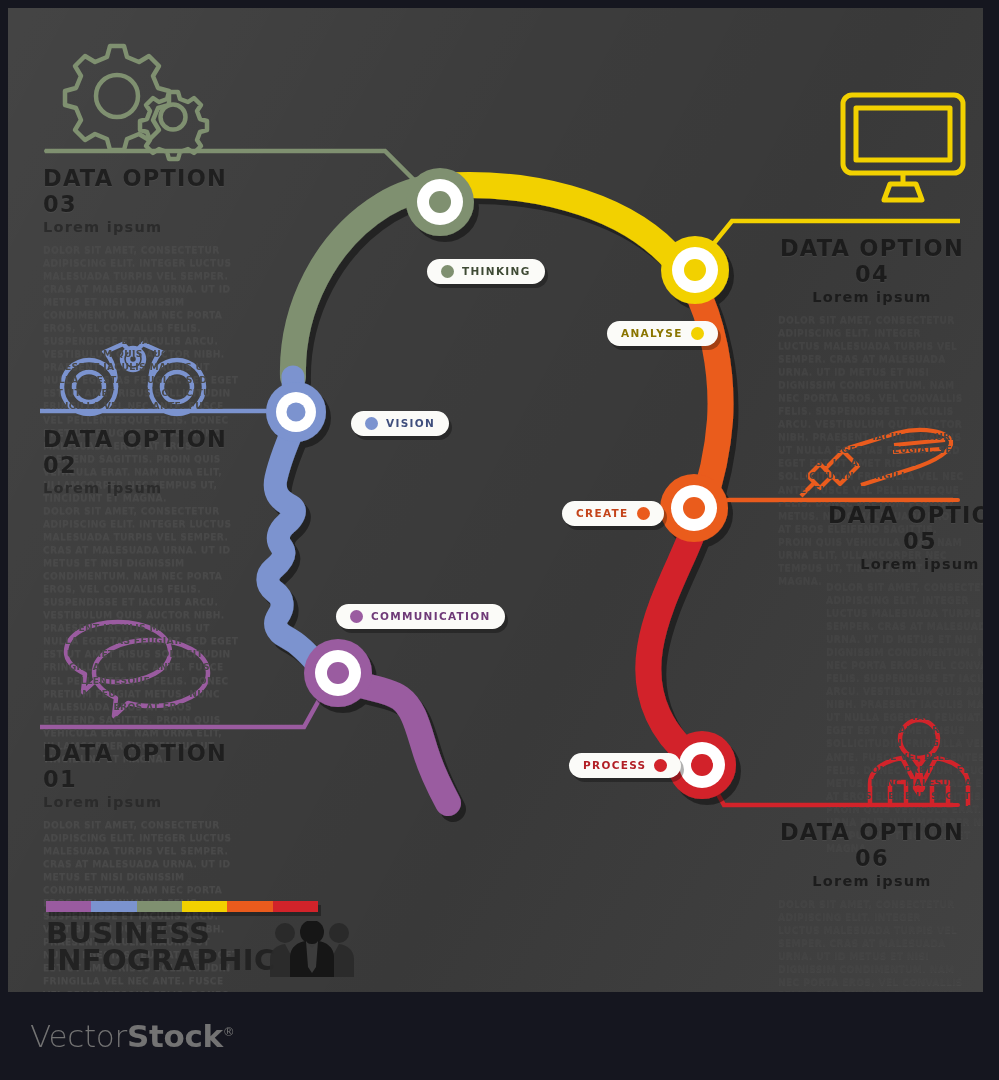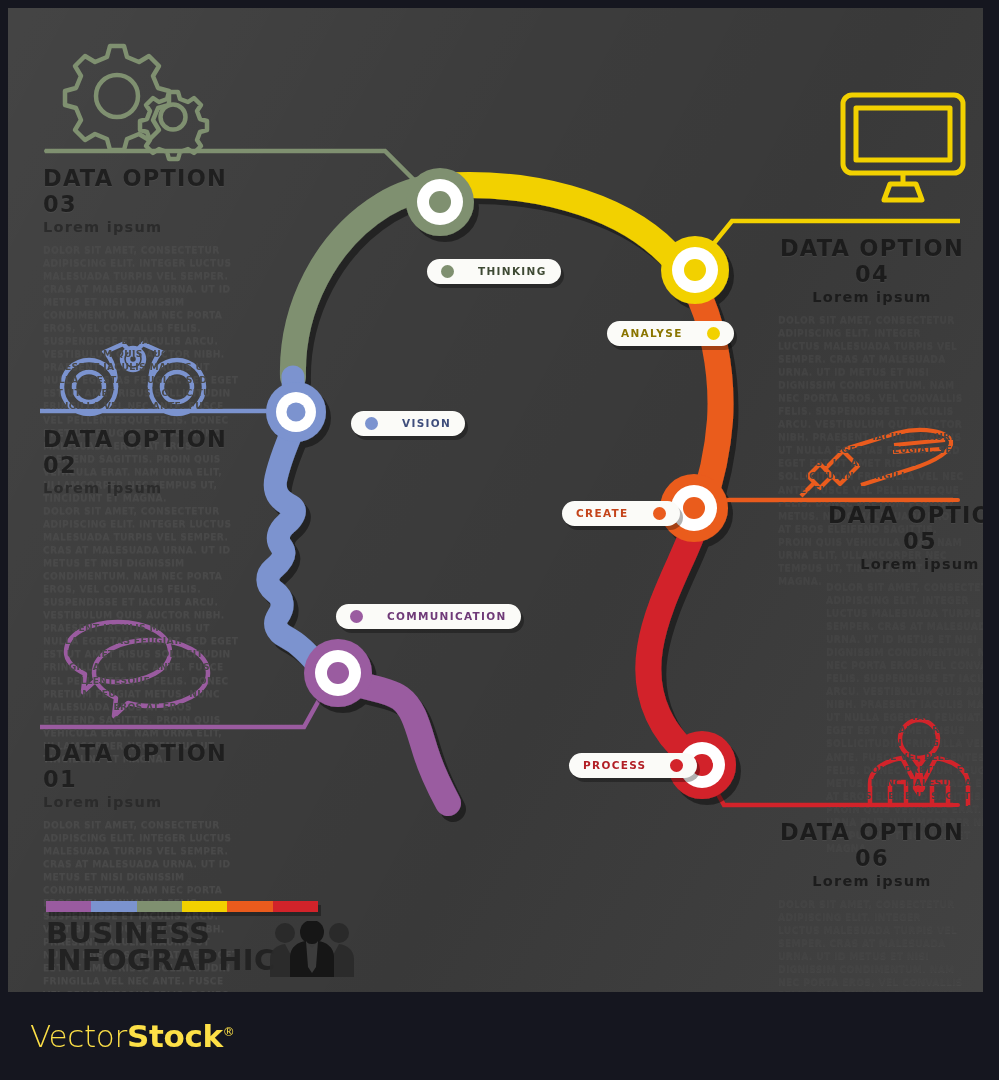--- a/index.html
+++ b/index.html
@@ -31,21 +31,21 @@
          font-weight:700;color:#494949;text-transform:uppercase;
          text-shadow:0 1px 0 rgba(255,255,255,.035);}
   .blk.right h2,.blk.right h3{color:#1c1c1c;text-align:center;}
   .blk.right p{color:#434343;}
 
   
   .icon{position:absolute;}
   .icon svg{display:block;overflow:visible;}
 
   
-  .chip{position:absolute;display:flex;align-items:center;gap:24px;
+  .chip{position:absolute;display:flex;align-items:center;gap:8px;
         height:25px;padding:0 14px;border-radius:14px;background:#fbfbf8;
         box-shadow:3px 4px 0 rgba(0,0,0,.30);}
   .chip .dot{width:13px;height:13px;border-radius:50%;flex:0 0 auto;}
   .chip span.lbl{font-size:10.5px;font-weight:700;letter-spacing:.125em;
                  text-transform:uppercase;white-space:nowrap;line-height:1;}
   .chip.rev{flex-direction:row-reverse;}
 
   
   #head{position:absolute;left:0;top:0;width:975px;height:984px;}
 
@@ -54,21 +54,21 @@
   #brandbar{position:relative;height:11px;display:flex;width:272px;
             box-shadow:3px 4px 0 rgba(0,0,0,.32);}
   #brandbar i{flex:1 1 0;display:block;}
   #brandtext{margin-top:8px;font-size:29px;font-weight:700;letter-spacing:.01em;
              line-height:.92;color:#222;}
   #brandtext .l2{letter-spacing:.012em;}
   #people{position:absolute;right:-8px;top:20px;}
 
   
   #footer{position:absolute;left:0;bottom:0;width:999px;height:88px;background:#15161f;}
-  #vslogo{position:absolute;left:30px;top:26px;font-size:31px;color:#fde047;
+  #vslogo{position:absolute;left:30px;top:26px;font-size:31px;color:#737373;
           letter-spacing:-.01em;font-family:"DejaVu Sans","Liberation Sans",sans-serif;}
   #vslogo b{font-weight:700;}
   #vslogo .thin{font-weight:300;}
   #vslogo sup{font-size:12px;vertical-align:super;font-weight:400;}
   #vsurl{position:absolute;right:26px;top:34px;font-size:21px;color:#fff;
          letter-spacing:.005em;}
 </style>
 </head>
 <body>
 

